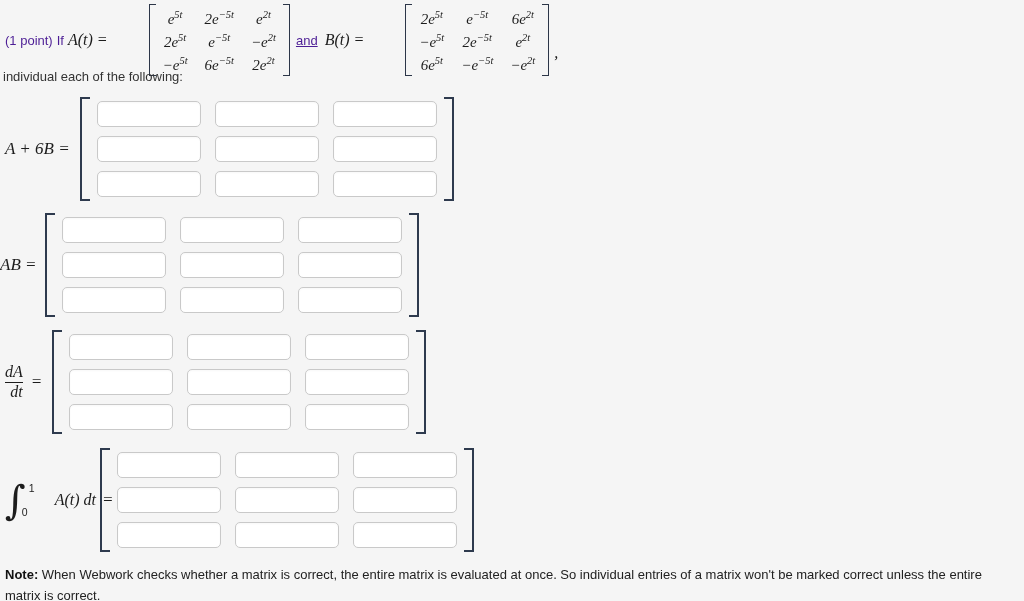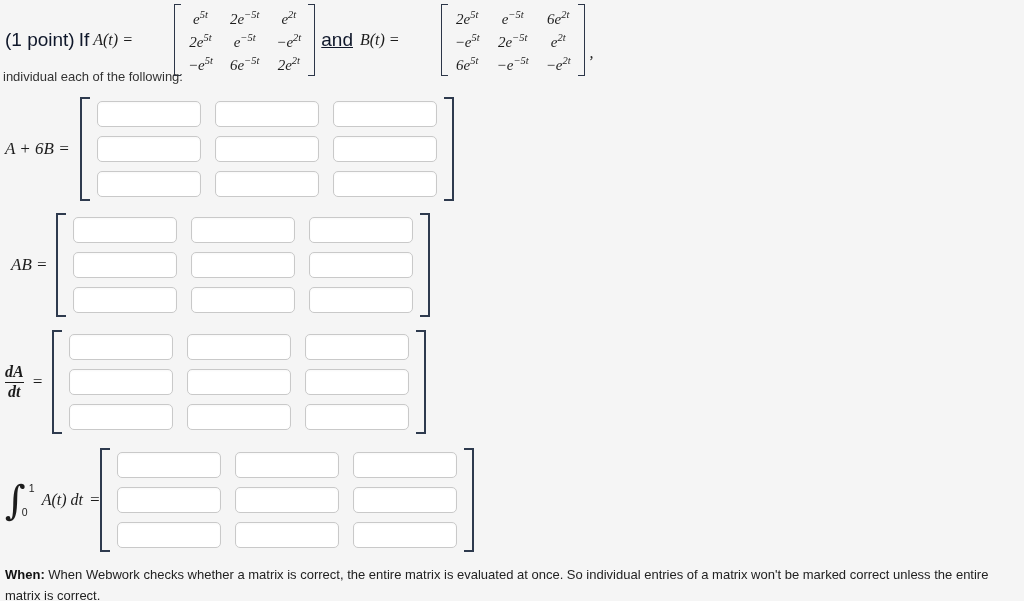--- a/index.html
+++ b/index.html
@@ -9,21 +9,21 @@
     font-family:"Liberation Sans", sans-serif;
     color:#2b2b2b;
     position:relative;
     overflow:hidden;
   }
   .math {
     font-family:"Liberation Serif","DejaVu Serif",serif;
     font-style:italic;
     color:#1c1c1c;
   }
-  .sans { font-size:19px; color:#0f172a; }
+  .sans { font-size:13px; color:#4c1d95; }
 
   
   #statement {
     position:absolute; left:5px; top:4px;
     display:flex; align-items:center;
   }
   #statement > * { flex:0 0 auto; }
   .lhs { font-size:16px; margin:0 4px; white-space:nowrap; }
   .mini-matrix { display:flex; align-items:stretch; margin:0 3px;padding-left:34px; }
   .mini-bracket { width:6px; border:1.5px solid #2c3648; }
@@ -36,21 +36,21 @@
   }
   .mcell { font-size:15px; line-height:18px; white-space:nowrap; }
   .mcell sup { font-size:10.5px; }
   .trailing-comma { font-size:16px; align-self:flex-end; margin-bottom:14px; margin-left:2px; }
   #instruction { position:absolute; left:3px; top:69px; font-size:13px; color:#333; }
 
   
   .answer-section { position:absolute; display:flex; align-items:center; }
   .ans-label { font-size:17px; white-space:nowrap; }
   #sec-sum      { left:5px; top:97px;  }
-  #sec-product  { left:11px; top:213px; }
+  #sec-product  { left:0; top:213px; }
   #sec-deriv    { left:5px; top:330px; }
   #sec-integral { left:5px; top:448px; }
   #sec-sum .ans-label      { width:75px; }
   #sec-product .ans-label  { width:45px; }
   #sec-deriv .ans-label    { width:47px; display:flex; align-items:center; }
   #sec-integral .ans-label { width:95px; display:flex; align-items:center; }
 
   .big-matrix { display:flex; align-items:stretch; }
   .bracket { width:8px; border:2px solid #2e3a4e; }
   .bracket.l { border-right:none; }
@@ -65,34 +65,34 @@
   input.cell {
     width:104px; height:26px; box-sizing:border-box;
     border:1px solid #c9c9c9; border-radius:5px;
     background:#ffffff;
     box-shadow: inset 0 1px 2px rgba(0,0,0,0.03);
     outline:none; font-size:13px; padding:0 6px;
     font-family:"Liberation Sans",sans-serif;
   }
 
   
-  .frac { display:inline-flex; flex-direction:column; align-items:center;
-          font-size:16px; line-height:1.05;font-weight:bold; }
+  .frac { display:inline-flex; flex-direction:column; align-items:flex-end;
+          font-size:16px; line-height:1.05; }
   .frac .bar { width:100%; border-top:1.4px solid #1c1c1c; margin:1px 0; height:0; }
   .frac-eq { margin-left:8px; font-size:17px; }
 
   
   .int-sym { font-size:40px; line-height:0.9; font-style:normal;
              font-family:"DejaVu Serif",serif; color:#1c1c1c; }
   .int-lims { display:inline-flex; flex-direction:column; justify-content:space-between;
               height:36px; font-size:10.5px; font-style:normal; color:#1c1c1c;
               margin-left:0px; }
   .int-lims .up { margin-left:3px; }
   .int-lims .lo { margin-left:-4px; }
-  .int-body { font-size:16px; margin-left:7px; white-space:nowrap; }
+  .int-body { font-size:16px; margin-left:20px; white-space:nowrap; }
   .int-eq { margin-left:6px; font-size:17px; }
 
   
   #note {
     position:absolute; left:5px; top:564px; width:1009px;
     font-size:13px; line-height:21px; color:#222;
   }
   #note b { color:#111; }
 </style>
 </head>
@@ -227,13 +227,13 @@
       <input class="cell" type="text" style="">
       <input class="cell" type="text" style="">
       <input class="cell" type="text" style="">
       <input class="cell" type="text" style="">
       <input class="cell" type="text" style="">
     </div>
     <div class="bracket r"></div>
   </div>
 </div>
 
-<div id="note"><b>When:</b><span> When Webwork checks whether a matrix is correct, the entire matrix is evaluated at once. So individual entries of a matrix won't be marked correct unless the entire matrix is correct.</span></div>
+<div id="note"><b>Note:</b><span> When Webwork checks whether a matrix is correct, the entire matrix is evaluated at once. So individual entries of a matrix won't be marked correct unless the entire matrix is correct.</span></div>
 
 </body></html>

